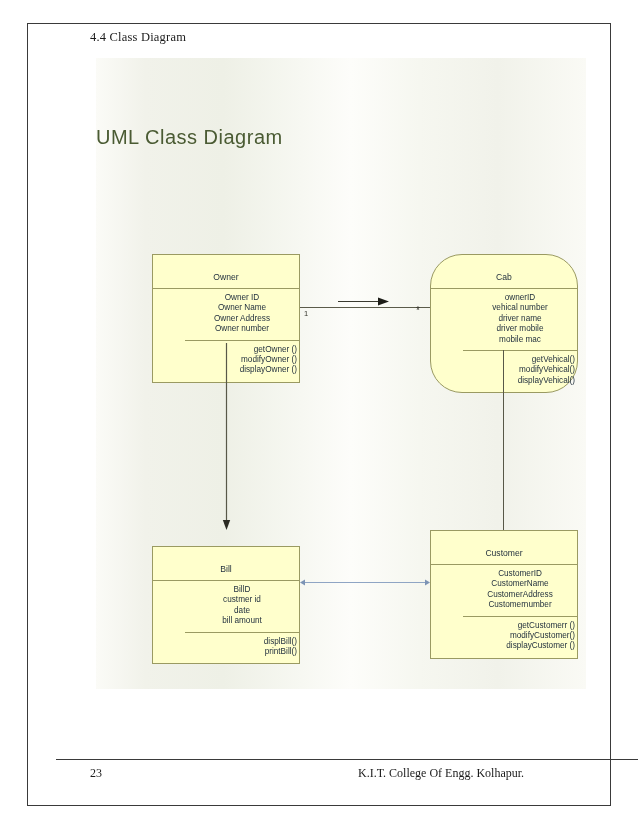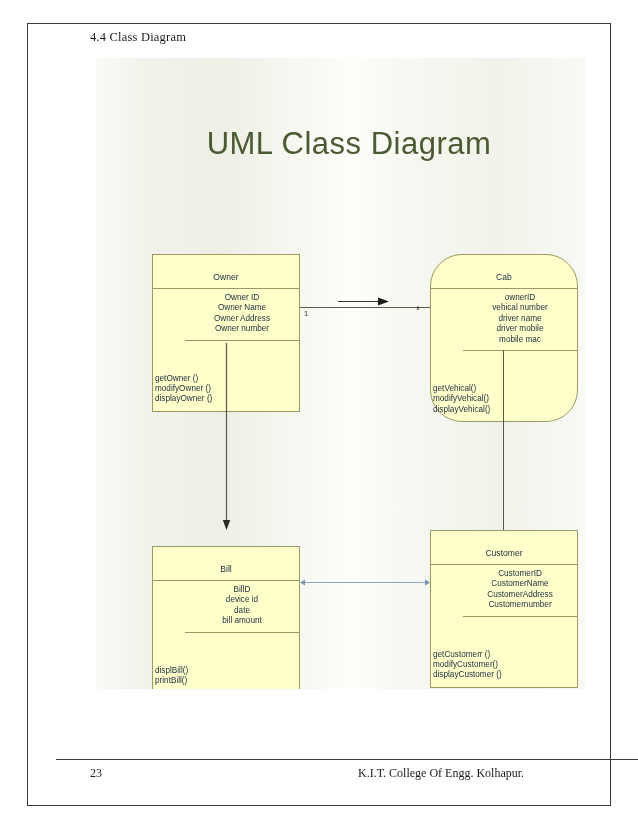--- a/index.html
+++ b/index.html
@@ -55,26 +55,26 @@
         #fdfdfa 52%,
         #f6f7f0 66%,
         #f1f2ea 82%,
         #fafaf5 100%);
     overflow: hidden;
   }
 
   
   #diagram-title {
     position: absolute;
-    left: 8px;
+    left: 0;
     top: 68px;
     width: 490px;
-    text-align: center;
+    text-align: left;
     font-family: "Liberation Sans", sans-serif;
-    font-size: 31px;
+    font-size: 20px;
     font-weight: 400;
     color: #4a5b33;
     letter-spacing: 0.5px;
   }
 
   
   .uml-class {
     position: absolute;
     box-sizing: border-box;
     background: #ffffcc;
@@ -94,26 +94,25 @@
   .uml-class .cls-attrs {
     text-align: center;
     font-size: 8.2px;
     padding: 4px 2px 5px 2px;
     border-bottom: 1px solid #9a9a62;
     line-height: 10.4px;
     color: #24323f;
     margin-left: 32px;
   }
   .uml-class .cls-ops {
-    text-align: left;
+    text-align: right;
     font-size: 8.2px;
     padding: 4px 2px 6px 2px;
     line-height: 10.4px;
     color: #24323f;
-    margin-top: 29px;
   }
   .cls-line { display: block; white-space: nowrap; }
 
   #class-owner    { left: 56px;  top: 196px; width: 148px; }
   #class-cab      { left: 334px; top: 196px; width: 148px; border-radius: 32px; }
   #class-bill     { left: 56px;  top: 488px; width: 148px; }
   #class-customer { left: 334px; top: 472px; width: 148px; }
 
   
   .conn { position: absolute; }
@@ -239,21 +238,21 @@
         <span class="cls-line">getVehical()</span>
         <span class="cls-line">modifyVehical()</span>
         <span class="cls-line">displayVehical()</span>
       </div>
     </div>
 
     <div class="uml-class" id="class-bill">
       <div class="cls-name">Bill</div>
       <div class="cls-attrs">
         <span class="cls-line">BillD</span>
-        <span class="cls-line">device id</span>
+        <span class="cls-line">custmer id</span>
         <span class="cls-line">date</span>
         <span class="cls-line">bill amount</span>
       </div>
       <div class="cls-ops">
         <span class="cls-line">displBill()</span>
         <span class="cls-line">printBill()</span>
       </div>
     </div>
 
     <div class="uml-class" id="class-customer">

